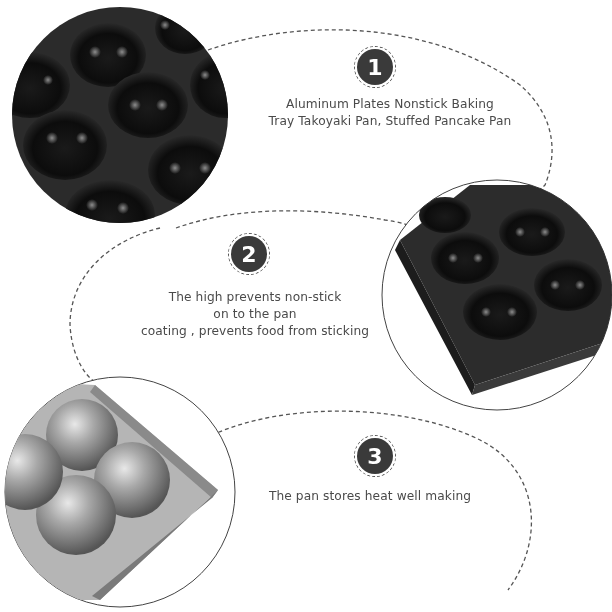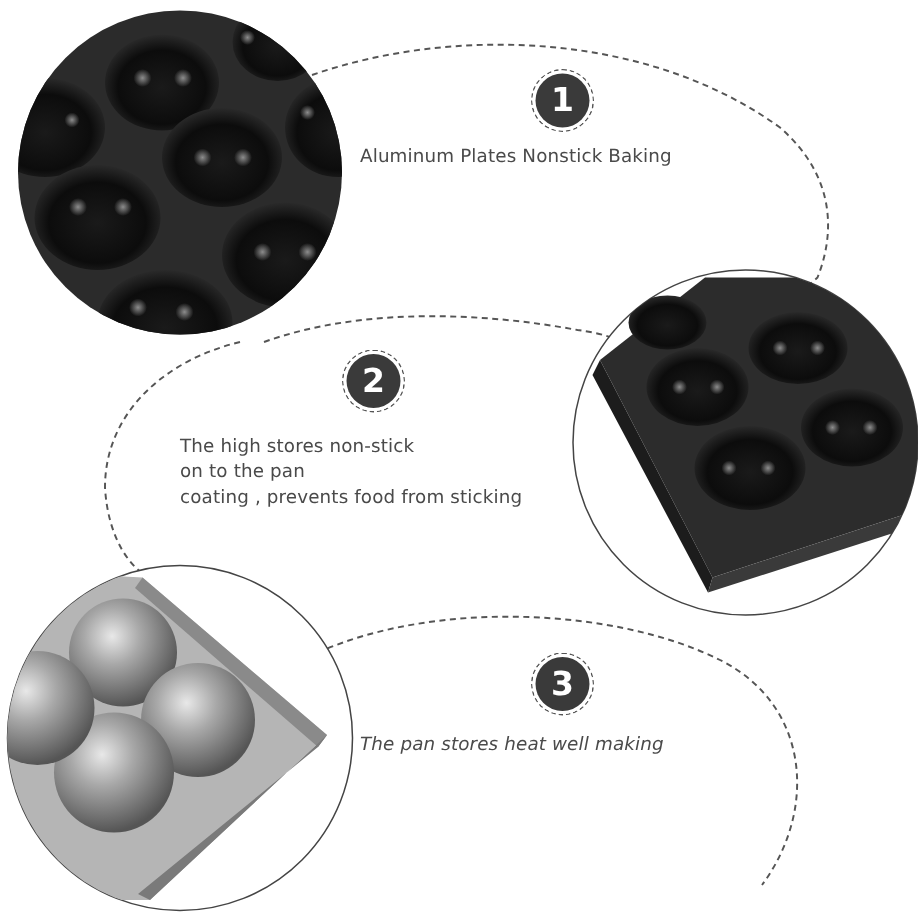--- a/index.html
+++ b/index.html
@@ -6,21 +6,21 @@
   body { width:612px; height:612px; position:relative; overflow:hidden;
          font-family:"DejaVu Sans","Liberation Sans",sans-serif; color:#4a4a4a; }
   .canvas { position:absolute; left:0; top:0; width:612px; height:612px; }
   svg.bg { position:absolute; left:0; top:0; width:612px; height:612px; }
   .badge { position:absolute; width:36px; height:36px; border-radius:50%;
            background:#3a3a3a; color:#fff; font-weight:bold; font-size:22px;
            display:flex; align-items:center; justify-content:center;
            box-shadow:0 0 0 2px #fff, 0 0 0 3px transparent; }
   .badge-ring { position:absolute; width:42px; height:42px; border-radius:50%;
                 border:1.2px dashed #555; box-sizing:border-box; }
-  .caption { position:absolute; font-size:12.2px; line-height:17px;
+  .caption { position:absolute; text-align:center; font-size:12.2px; line-height:17px;
              color:#4a4a4a; letter-spacing:0.1px; }
 </style>
 </head>
 <body>
 
 <div class="canvas">
 
   <svg class="bg" viewBox="0 0 612 612">
     <defs>
       <radialGradient id="holeBlack" cx="50%" cy="55%" r="55%">
@@ -114,29 +114,30 @@
         <circle cx="76" cy="515" r="40" fill="url(#dome)"></circle>
         <circle cx="25" cy="472" r="38" fill="url(#dome)"></circle>
       </g>
     </g>
   </svg>
 
   <div class="badge-ring" style="left:354px;top:46px;"></div>
   <div class="badge" style="left:357px;top:49px;">1</div>
   <div class="caption" style="left:240px;top:96px;width:300px;">
     <div>Aluminum Plates Nonstick Baking</div>
+    <div>Tray Takoyaki Pan, Stuffed Pancake Pan</div>
   </div>
 
   <div class="badge-ring" style="left:228px;top:233px;"></div>
   <div class="badge" style="left:231px;top:236px;">2</div>
   <div class="caption" style="left:120px;top:289px;width:270px;">
-    <div>The high stores non-stick</div>
+    <div>The high prevents non-stick</div>
     <div>on to the pan</div>
     <div>coating , prevents food from sticking</div>
   </div>
 
   <div class="badge-ring" style="left:354px;top:435px;"></div>
   <div class="badge" style="left:357px;top:438px;">3</div>
-  <div class="caption" style="left:240px;top:488px;width:260px;font-style:italic;">
+  <div class="caption" style="left:240px;top:488px;width:260px;">
     <div>The pan stores heat well making</div>
   </div>
 
 </div>
 
 </body></html>

